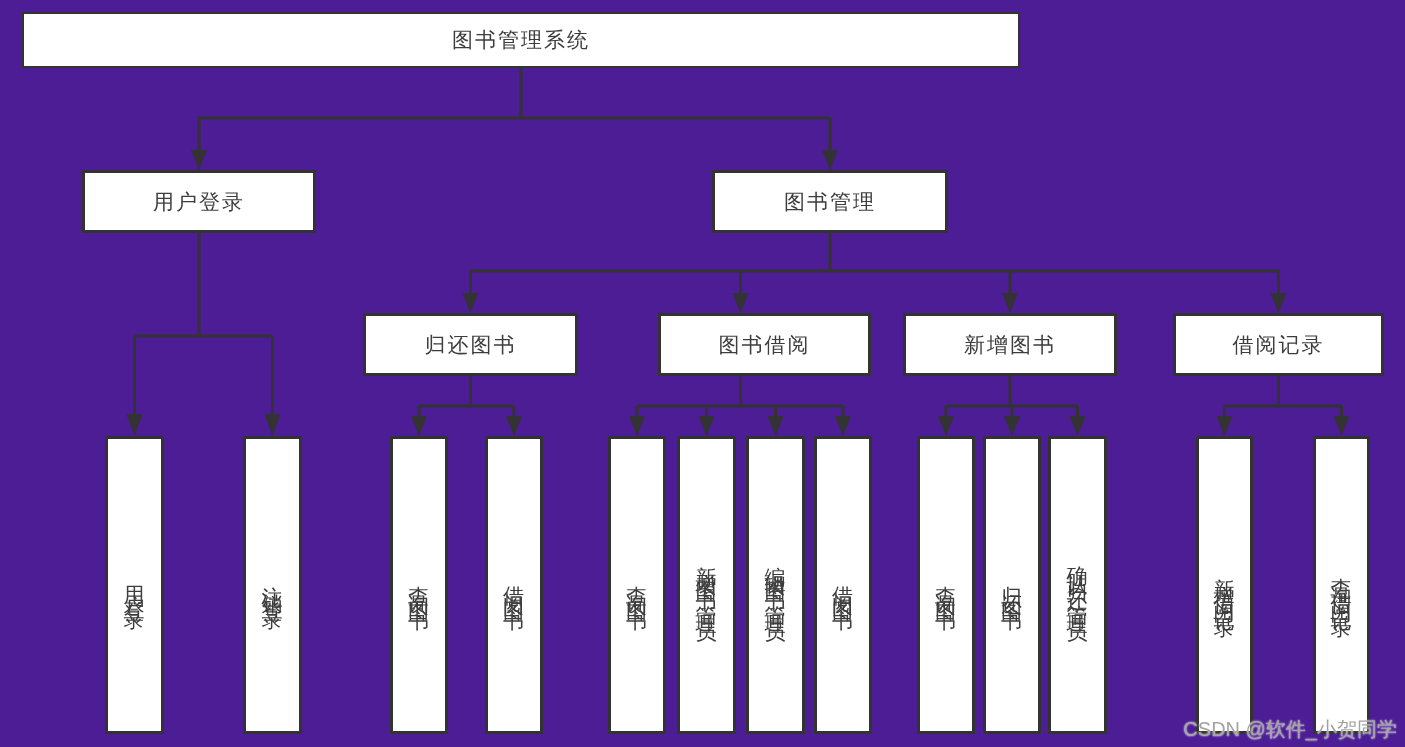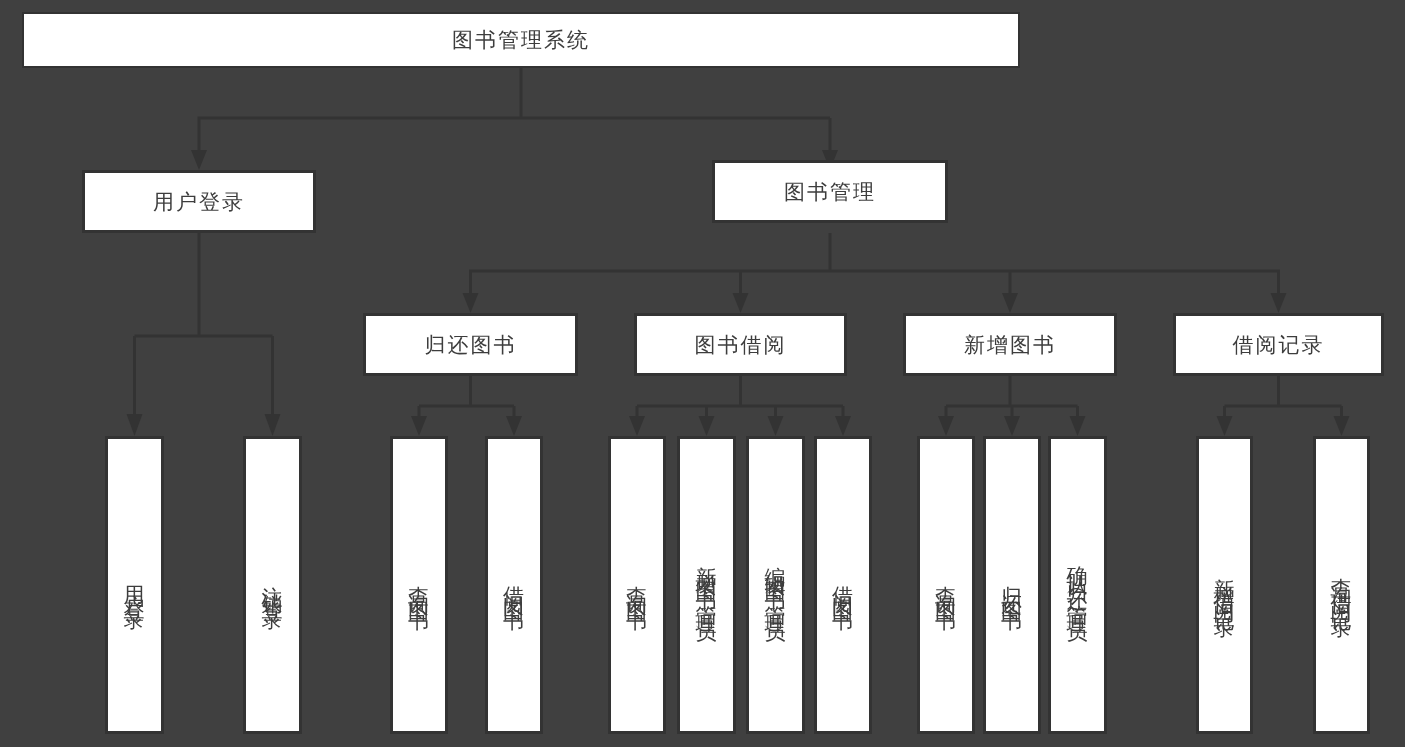--- a/index.html
+++ b/index.html
@@ -1,19 +1,19 @@
 <!DOCTYPE html>
 <html><head>
 <meta charset="utf-8">
 <style>
   html,body{margin:0;padding:0;background:#fff;}
   .canvas{
     position:relative;
     width:1405px;height:747px;
-    background:#404040;
+    background:#4c1d95;
     font-family:"Liberation Sans","DejaVu Sans",sans-serif;
     overflow:hidden;
   }
   .wires{position:absolute;left:0;top:0;z-index:0;}
   .box{
     position:absolute;
     box-sizing:border-box;
     background:#ffffff;
     border:3px solid #333333;
     color:#3d3d3d;
@@ -115,28 +115,28 @@
     </g>
   </svg>
 
   <div class="box h root" style="left:22px;top:12px;width:998px;height:56px">
     <span>图书管理系统</span>
   </div>
 
   <div class="box h" style="left:82px;top:170px;width:234px;height:63px">
     <span>用户登录</span>
   </div>
-  <div class="box h" style="left:712px;top:160px;width:236px;height:63px">
+  <div class="box h" style="left:712px;top:170px;width:236px;height:63px">
     <span>图书管理</span>
   </div>
 
   <div class="box h" style="left:363px;top:313px;width:215px;height:63px">
     <span>归还图书</span>
   </div>
-  <div class="box h" style="left:634px;top:313px;width:213px;height:63px">
+  <div class="box h" style="left:658px;top:313px;width:213px;height:63px">
     <span>图书借阅</span>
   </div>
   <div class="box h" style="left:903px;top:313px;width:214px;height:63px">
     <span>新增图书</span>
   </div>
   <div class="box h" style="left:1173px;top:313px;width:211px;height:63px">
     <span>借阅记录</span>
   </div>
 
   <div class="box v" style="left:105px;top:436px;width:59px;height:298px">
@@ -176,14 +176,15 @@
     <span class="vtext">确认归还（管理员）</span>
   </div>
 
   <div class="box v" style="left:1196px;top:436px;width:57px;height:298px">
     <span class="vtext">新增借阅记录</span>
   </div>
   <div class="box v" style="left:1313px;top:436px;width:57px;height:298px">
     <span class="vtext">查询借阅记录</span>
   </div>
 
+  <div class="watermark">CSDN @软件_小贺同学</div>
 
 </div>
 
 </body></html>

